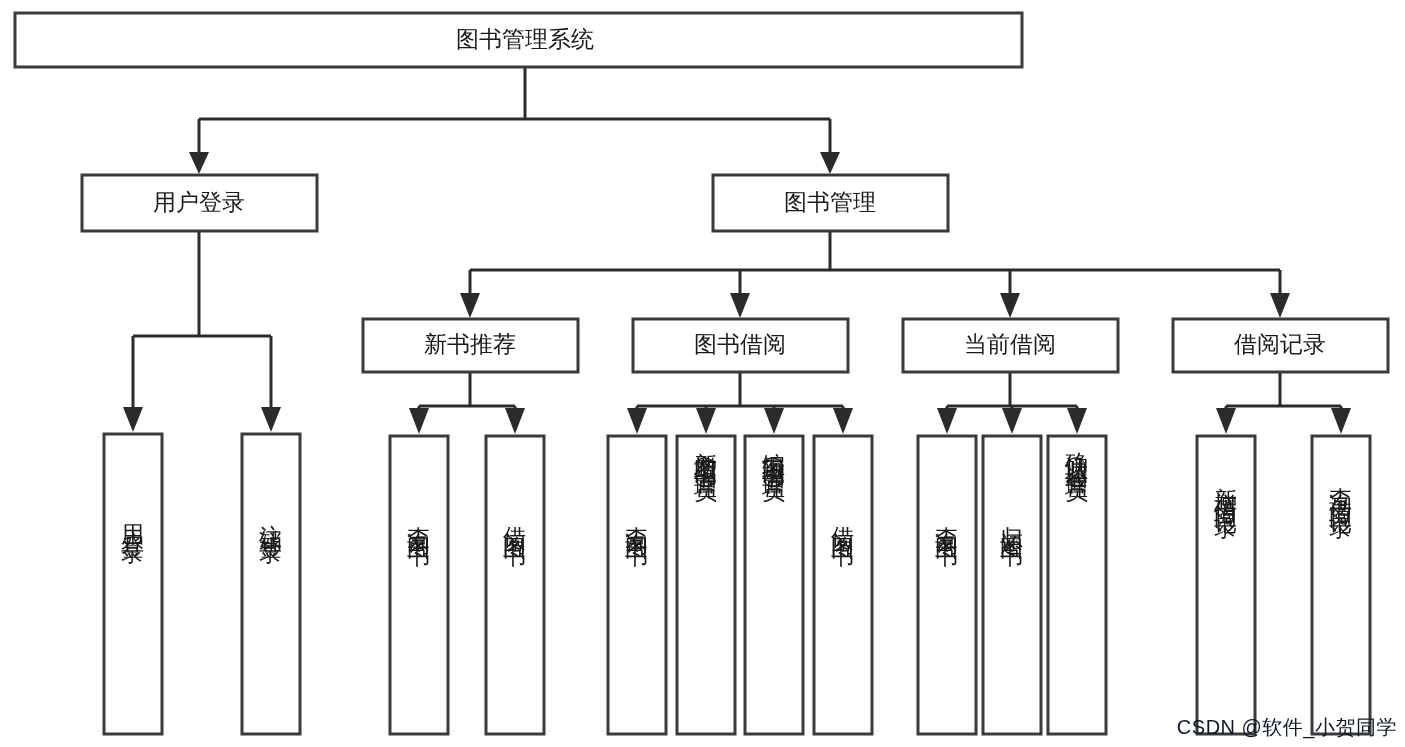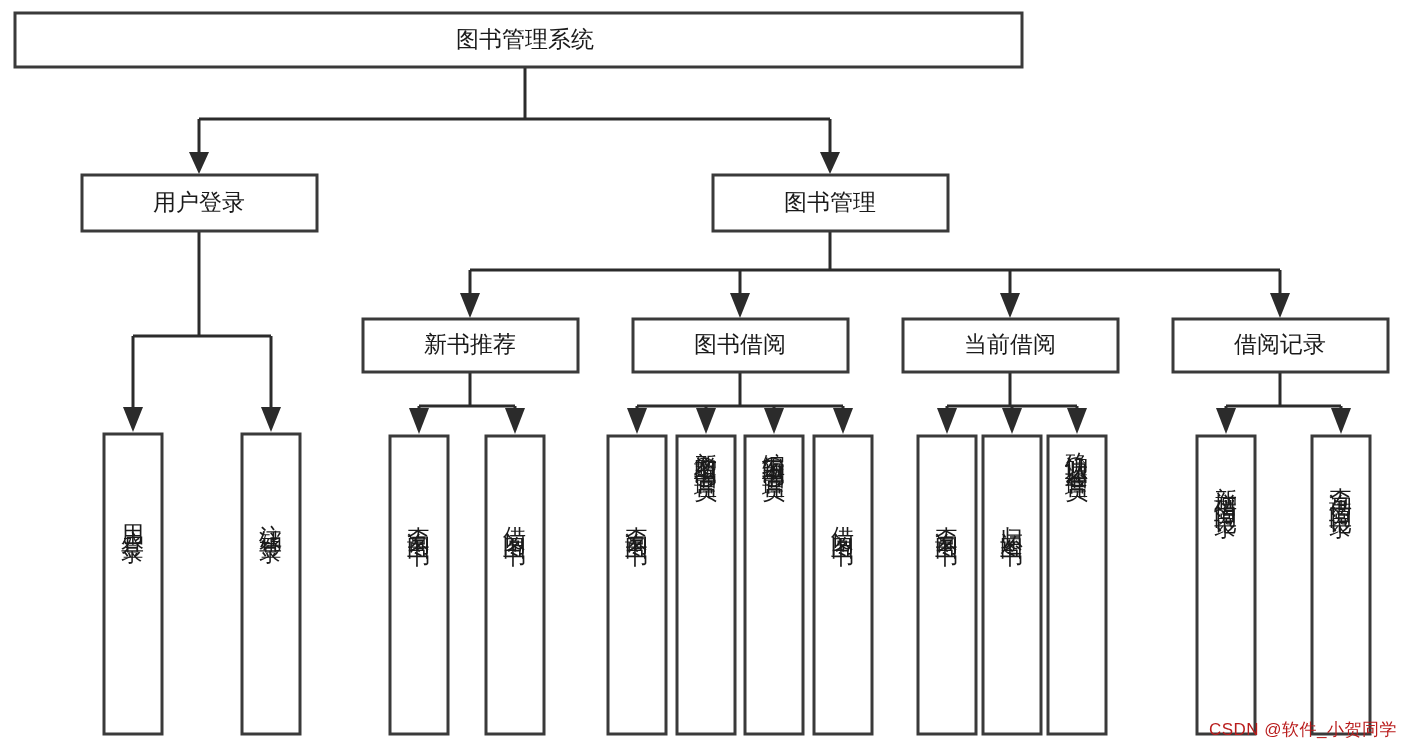--- a/index.html
+++ b/index.html
@@ -47,22 +47,22 @@
   }
   .arrow-head {
     fill: #2b2b2b;
     stroke: none;
   }
   .watermark {
     position: absolute;
     right: 8px;
     bottom: 6px;
     font-family: "Liberation Sans", "DejaVu Sans", sans-serif;
-    font-size: 17px;
-    color: #b91c1c;
+    font-size: 20px;
+    color: #0f172a;
     white-space: nowrap;
     letter-spacing: 0.5px;
   }
 </style>
 </head>
 <body>
 
 <svg id="diagram" viewBox="0 0 1405 747">
 
   <g>

